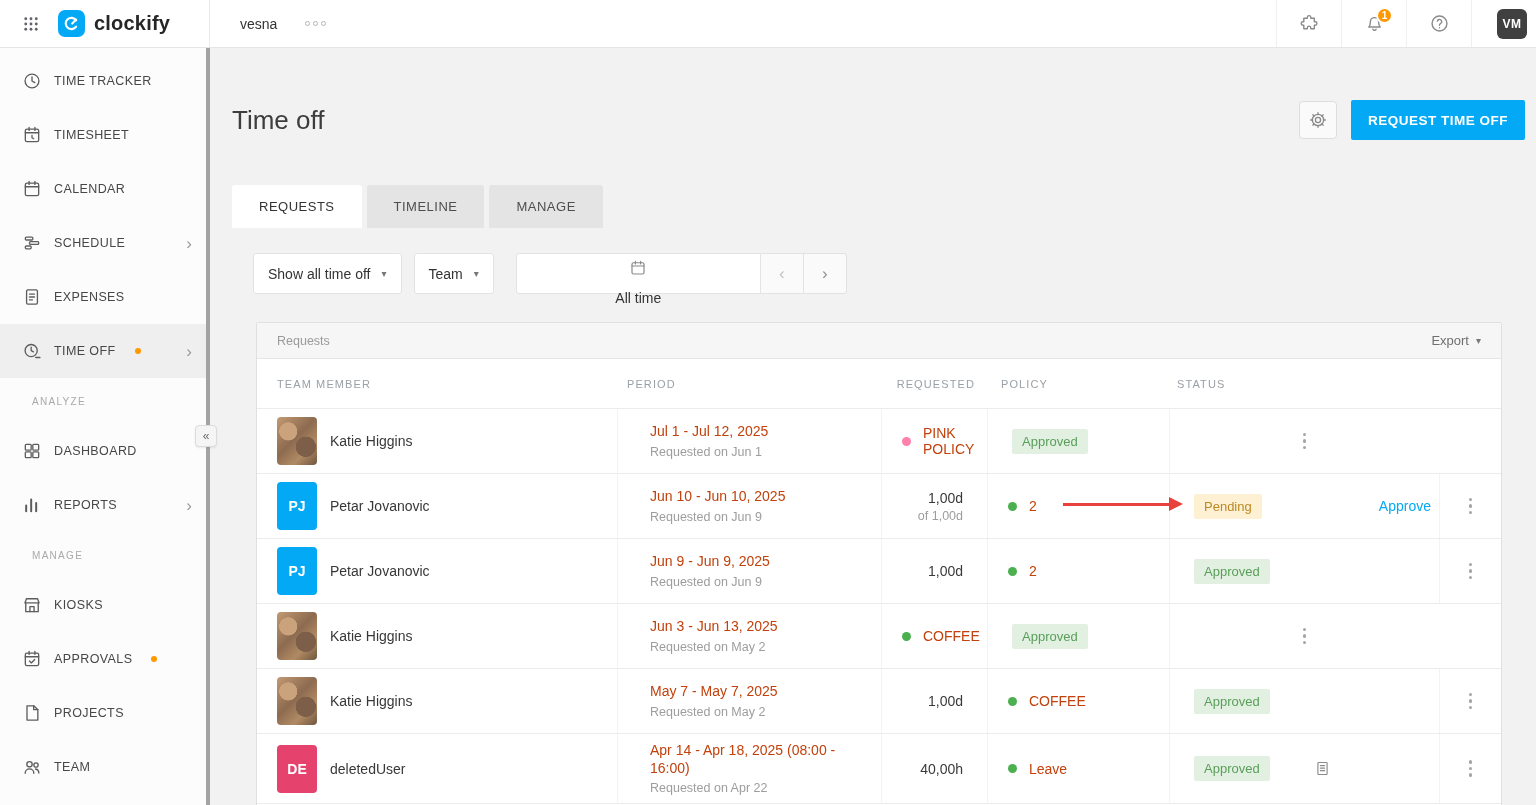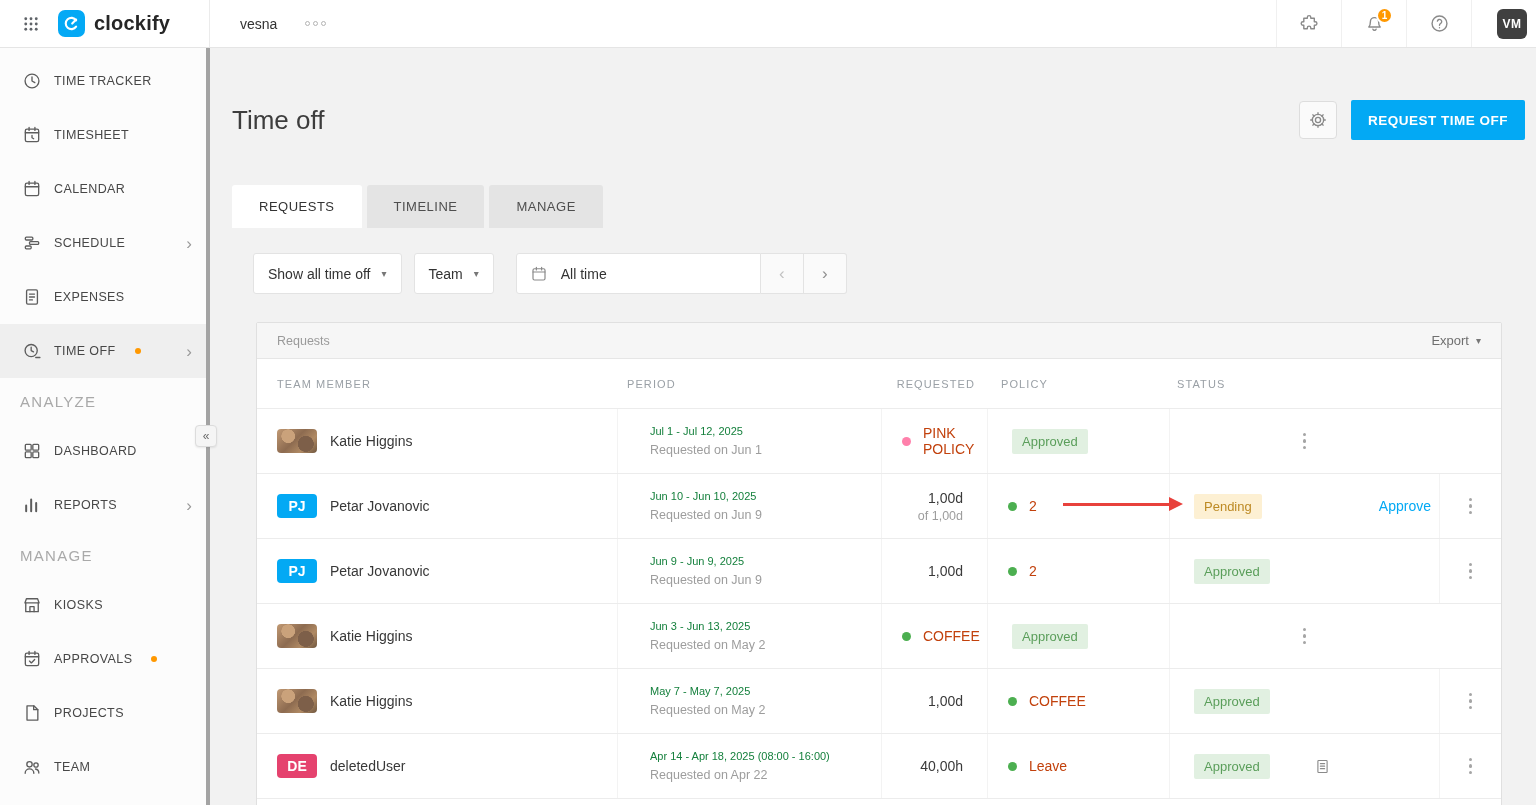--- a/index.html
+++ b/index.html
@@ -37,22 +37,22 @@
   .icon.gray svg * { stroke:#8a8a8a; }
   
   .sidebar { position:fixed; top:48px; left:0; bottom:0; width:210px; background:#fcfcfc;
     border-right:4px solid #a3a3a3; padding-top:6px; z-index:10; }
   .side-item { height:54px; display:flex; align-items:center; gap:12px;
     padding:0 14px 0 22px; cursor:pointer; }
   .side-item.active { background:#efefef; }
   .side-label { font-size:12.5px; letter-spacing:.4px; color:#474747; }
   .side-dot { width:6px; height:6px; border-radius:50%; margin-left:7px; flex:none; }
   .side-chevron { margin-left:auto; color:#9a9a9a; font-size:17px; line-height:1; }
-  .side-section { height:46px; display:flex; align-items:center; padding-left:20px;
-    font-size:15px; letter-spacing:1.3px; color:#a9a9a9; }
+  .side-section { height:46px; display:flex; align-items:center; padding-left:32px;
+    font-size:10px; letter-spacing:1.3px; color:#a9a9a9; }
   .collapse-btn { position:absolute; right:-11px; top:377px; width:22px; height:22px;
     border-radius:4px; background:#f5f5f5; border:1px solid #dcdcdc; color:#6b6b6b;
     font-size:12px; display:flex; align-items:center; justify-content:center;
     cursor:pointer; box-shadow:0 1px 2px rgba(0,0,0,.08); }
   
   .main { position:absolute; left:210px; top:48px; right:0; bottom:0;
     background:#f2f2f2; padding:0 34px 0 22px; overflow:hidden; }
   .page-header { display:flex; align-items:center; justify-content:space-between;
     padding-top:52px; margin-right:-23px; }
   .page-title { font-size:26px; font-weight:400; color:#3d3d3d; }
@@ -65,21 +65,21 @@
   .tab { height:43px; padding:0 27px; display:flex; align-items:center; font-size:13px;
     letter-spacing:.5px; color:#4e4e4e; background:#e4e4e4; border-radius:3px 3px 0 0; cursor:pointer; }
   .tab.active { background:#fff; color:#333; }
   .filters { display:flex; align-items:center; margin-top:25px; margin-left:21px; gap:12px; }
   .dropdown { height:41px; background:#fff; border:1px solid #e3e3e3; border-radius:3px;
     display:flex; align-items:center; gap:11px; padding:0 14px; font-size:14px; color:#333; cursor:pointer; }
   .caret { font-size:10px; color:#777; }
   .date-group { display:flex; align-items:stretch; height:41px; margin-left:10px; }
   .datepicker { width:245px; background:#fff; border:1px solid #e3e3e3;
     border-radius:3px 0 0 3px; display:flex; align-items:center; gap:13px;
-    padding:5px 13px; font-size:14px; color:#333; cursor:pointer; }
+    padding:5px 13px; font-size:14px; color:#333; cursor:pointer;flex-direction:column; }
   .pager-btn { width:43px; border:1px solid #e3e3e3; border-left:none; background:#fafafa;
     display:flex; align-items:center; justify-content:center; font-size:17px; cursor:pointer; }
   .pager-prev { color:#c2c2c2; }
   .pager-next { color:#8f8f8f; border-radius:0 3px 3px 0; }
   
   .card { margin:28px 0 0 24px; background:#fff; border:1px solid #e0e0e0;
     border-radius:2px; height:640px; }
   .card-head { height:36px; background:#f6f6f6; border-bottom:1px solid #e6e6e6;
     display:flex; align-items:center; justify-content:space-between; padding:0 20px; }
   .card-head-title { font-size:12.5px; color:#9a9a9a; }
@@ -94,28 +94,28 @@
   .trow { border-top:1px solid #ececec; min-height:65px; align-items:stretch; }
   .td { display:flex; align-items:center; border-left:1px solid #f3f3f3; }
   .td-member { border-left:none; padding-left:20px; gap:13px; }
   .td-period { flex-direction:column; align-items:flex-start; justify-content:center;
     padding:8px 10px 8px 32px; gap:4px; }
   .td-requested { flex-direction:column; align-items:flex-end; justify-content:center;
     padding-right:24px; gap:3px; }
   .td-policy { padding-left:20px; gap:12px; }
   .td-status { padding-left:24px; padding-right:8px;align-items:center; }
   .td-actions { justify-content:center; }
-  .avatar { width:40px; height:24px; border-radius:4px; flex:none; color:#fff;
+  .avatar { width:40px; height:48px; border-radius:4px; flex:none; color:#fff;
     font-weight:bold; font-size:14px; display:flex; align-items:center; justify-content:center; }
   .avatar-photo { background:
     radial-gradient(circle at 28% 30%, #caa27b 0 20%, rgba(0,0,0,0) 21%),
     radial-gradient(circle at 72% 62%, #7d5f49 0 24%, rgba(0,0,0,0) 25%),
     linear-gradient(135deg,#c29a74,#8d6b50 45%,#b08a64 72%,#6f563f); }
   .name { font-size:14px; color:#383838; }
-  .period-main { font-size:11px; color:#15803d; line-height:1.25; }
+  .period-main { font-size:14px; color:#c2410c; line-height:1.25; }
   .period-sub, .amount-sub { font-size:12.5px; color:#9d9d9d; }
   .amount { font-size:14px; color:#3a3a3a; }
   .policy-dot { width:9px; height:9px; border-radius:50%; flex:none; }
   .policy-name { font-size:14px; color:#c2410c; }
   .badge { padding:5px 10px; border-radius:2px; font-size:13px; }
   .approve-link { margin-left:auto; font-size:14px; cursor:pointer; text-decoration:none; }
   .note-btn { margin-left:44px; background:none; border:none; cursor:pointer; display:flex; }
   .kebab { display:flex; flex-direction:column; gap:3px; padding:6px; cursor:pointer; }
   .kebab i { width:3.5px; height:3.5px; border-radius:50%; background:#a5a5a5; }
   .trow-stub { min-height:42px; }

